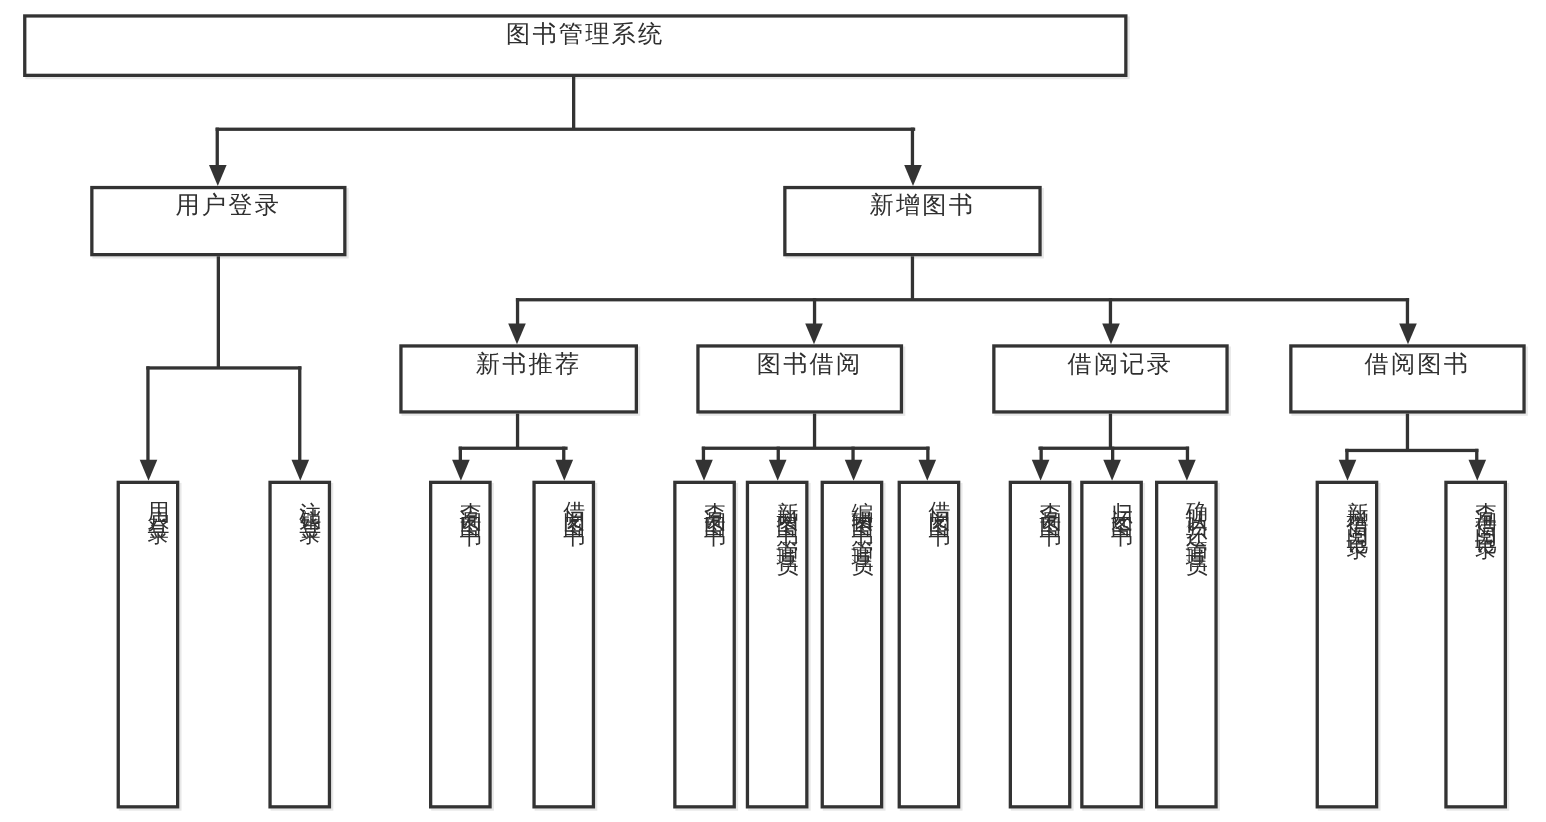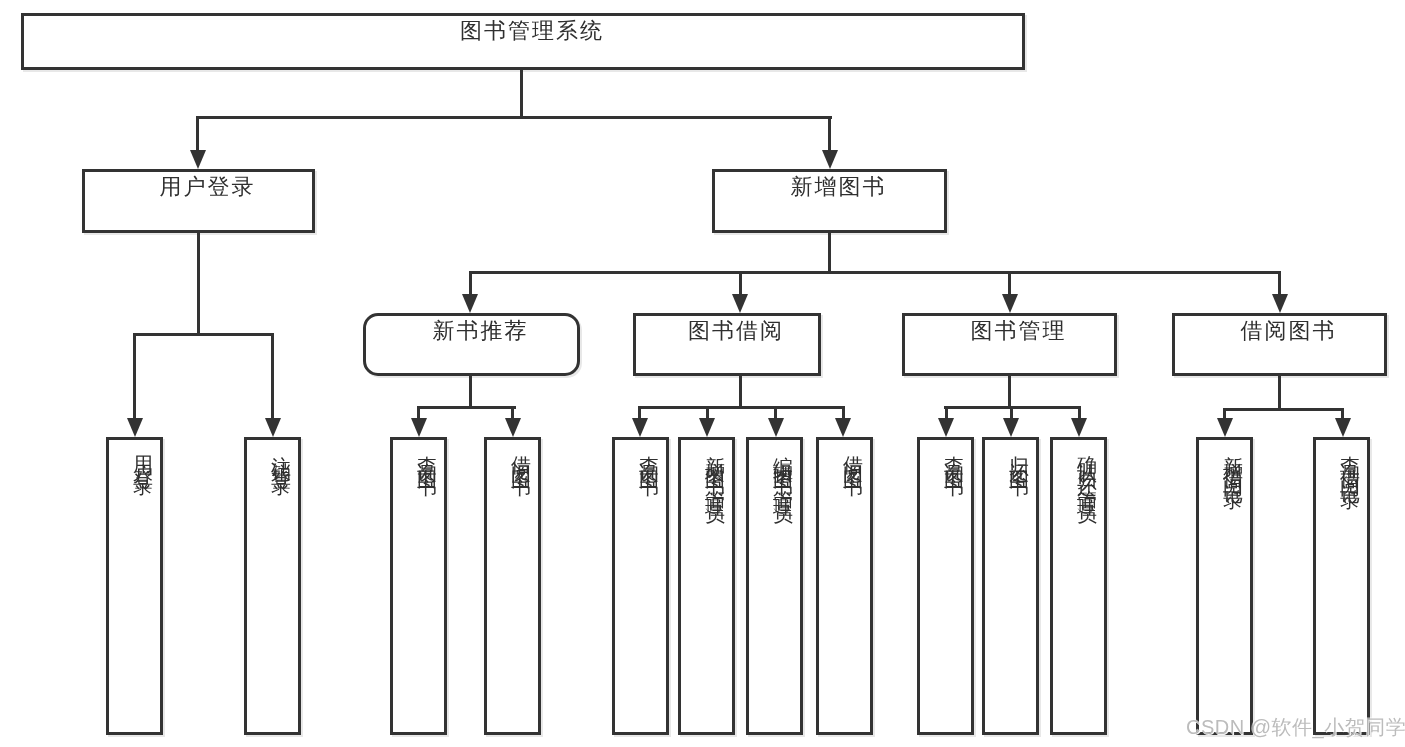--- a/index.html
+++ b/index.html
@@ -95,28 +95,28 @@
   <div class="hl" style="left:469px; top:271px; width:812px;"></div>
   <div class="vl" style="left:469px;  top:271px; height:25px;"></div>
   <div class="ar" style="left:462px;  top:294px;"></div>
   <div class="vl" style="left:739px;  top:271px; height:25px;"></div>
   <div class="ar" style="left:732px;  top:294px;"></div>
   <div class="vl" style="left:1008px; top:271px; height:25px;"></div>
   <div class="ar" style="left:1002px; top:294px;"></div>
   <div class="vl" style="left:1278px; top:271px; height:25px;"></div>
   <div class="ar" style="left:1272px; top:294px;"></div>
 
-  <div class="box n2" style="left:363px;  width:217px;border-radius:15px;">
+  <div class="box n2" style="left:363px;  width:217px;">
     <span>新书推荐</span>
   </div>
   <div class="box n2" style="left:633px;  width:188px;">
     <span>图书借阅</span>
   </div>
   <div class="box n2" style="left:902px;  width:215px;">
-    <span>图书管理</span>
+    <span>借阅记录</span>
   </div>
   <div class="box n2" style="left:1172px; width:215px;">
     <span>借阅图书</span>
   </div>
 
   <div class="vl" style="left:469px; top:376px; height:32px;"></div>
   <div class="hl" style="left:417px; top:406px; width:99px;"></div>
   <div class="vl" style="left:417px; top:406px; height:14px;"></div>
   <div class="ar" style="left:411px; top:418px;"></div>
   <div class="vl" style="left:511px; top:406px; height:14px;"></div>
@@ -186,15 +186,14 @@
     <span class="vtext">确认归还（管理员）</span>
   </div>
 
   <div class="box leaf" style="left:1196px;">
     <span class="vtext">新增借阅记录</span>
   </div>
   <div class="box leaf" style="left:1313px;">
     <span class="vtext">查询借阅记录</span>
   </div>
 
-  <div class="watermark">CSDN @软件_小贺同学</div>
 
 </div>
 
 </body></html>

